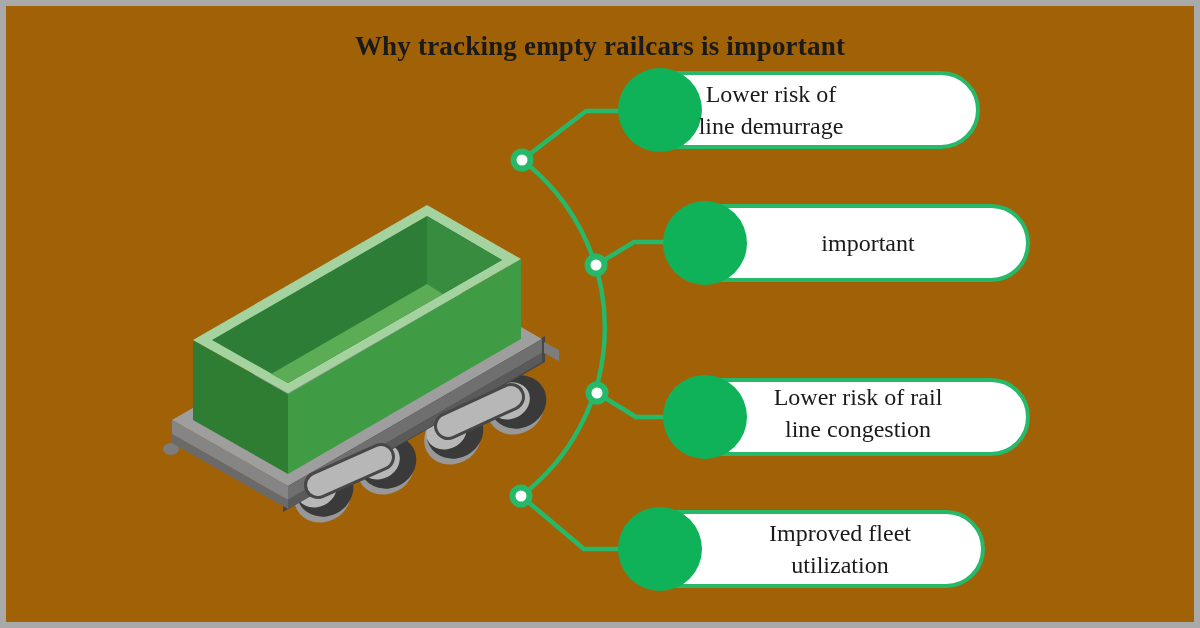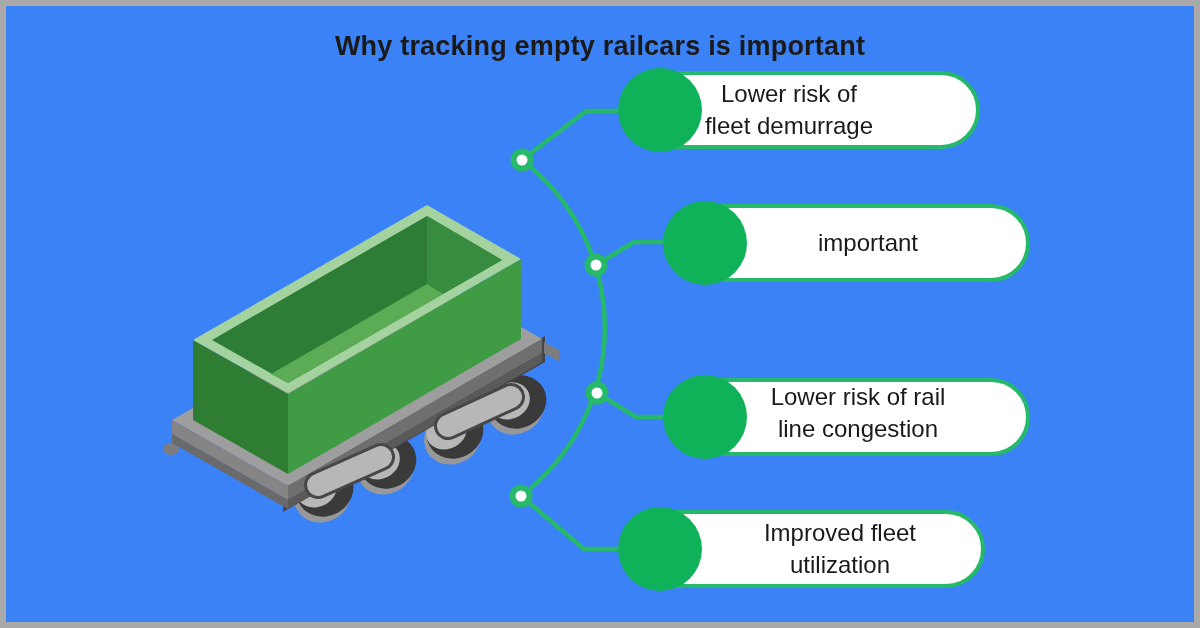--- a/index.html
+++ b/index.html
@@ -1,22 +1,22 @@
 <!DOCTYPE html>
 <html style="--accent-fill: #10b259; --accent-stroke: #25b969; --frame: #a9a9a9; --ink: #1a1a1a;"><head>
 <meta charset="utf-8">
 <style>
   html,body{margin:0;padding:0;background:#fff;}
   .frame{
     position:relative;
     width:1188px;height:616px;
     border:6px solid var(--frame,#a9a9a9);
-    background:#3b82f6;
+    background:#a16207;
     overflow:hidden;
-    font-family:Liberation Sans, sans-serif;
+    font-family:Liberation Serif, serif;
   }
   .title{
     position:absolute;left:0;top:24px;width:100%;
     text-align:center;
     font-size:27px;font-weight:bold;line-height:32px;
     color:var(--ink,#111);
     letter-spacing:.2px;
   }
   .scene{position:absolute;left:0;top:0;width:1188px;height:616px;}
   
@@ -42,21 +42,21 @@
     border:4px solid var(--accent-stroke,#25b969);
     border-radius:39px;background:#fff;z-index:2;
   }
   .pill-text{
     position:absolute;height:78px;width:212px;z-index:4;
     display:flex;flex-direction:column;justify-content:center;align-items:center;
     font-size:24px;line-height:32px;color:var(--ink,#1a1a1a);
     text-align:center;white-space:nowrap;
   }
   
-  .i1 .bullet{left:612px;top:62px}  .i1 .pill{left:614px;top:65px;width:360px}  .i1 .pill-text{left:677px;top:65px}
+  .i1 .bullet{left:612px;top:62px}  .i1 .pill{left:614px;top:65px;width:360px}  .i1 .pill-text{left:659px;top:65px}
   .i2 .bullet{left:657px;top:195px} .i2 .pill{left:659px;top:198px;width:365px} .i2 .pill-text{left:756px;top:198px}
   .i3 .bullet{left:657px;top:369px} .i3 .pill{left:659px;top:372px;width:365px} .i3 .pill-text{left:746px;top:368px}
   .i4 .bullet{left:612px;top:501px} .i4 .pill{left:614px;top:504px;width:365px} .i4 .pill-text{left:728px;top:504px}
 </style>
 </head>
 <body>
 
 <div class="frame">
 
   <div class="title">Why tracking empty railcars is important</div>
@@ -120,21 +120,21 @@
     <circle class="node" cx="596" cy="265" r="8.5"></circle>
     <circle class="node" cx="597" cy="393" r="8.5"></circle>
     <circle class="node" cx="521" cy="496" r="8.5"></circle>
   </svg>
 
   <div class="item i1">
     <div class="pill"></div>
     <div class="bullet"></div>
     <div class="pill-text">
       <span>Lower risk of</span>
-      <span>fleet demurrage</span>
+      <span>line demurrage</span>
     </div>
   </div>
 
   <div class="item i2">
     <div class="pill"></div>
     <div class="bullet"></div>
     <div class="pill-text">
       <span>important</span>
     </div>
   </div>

